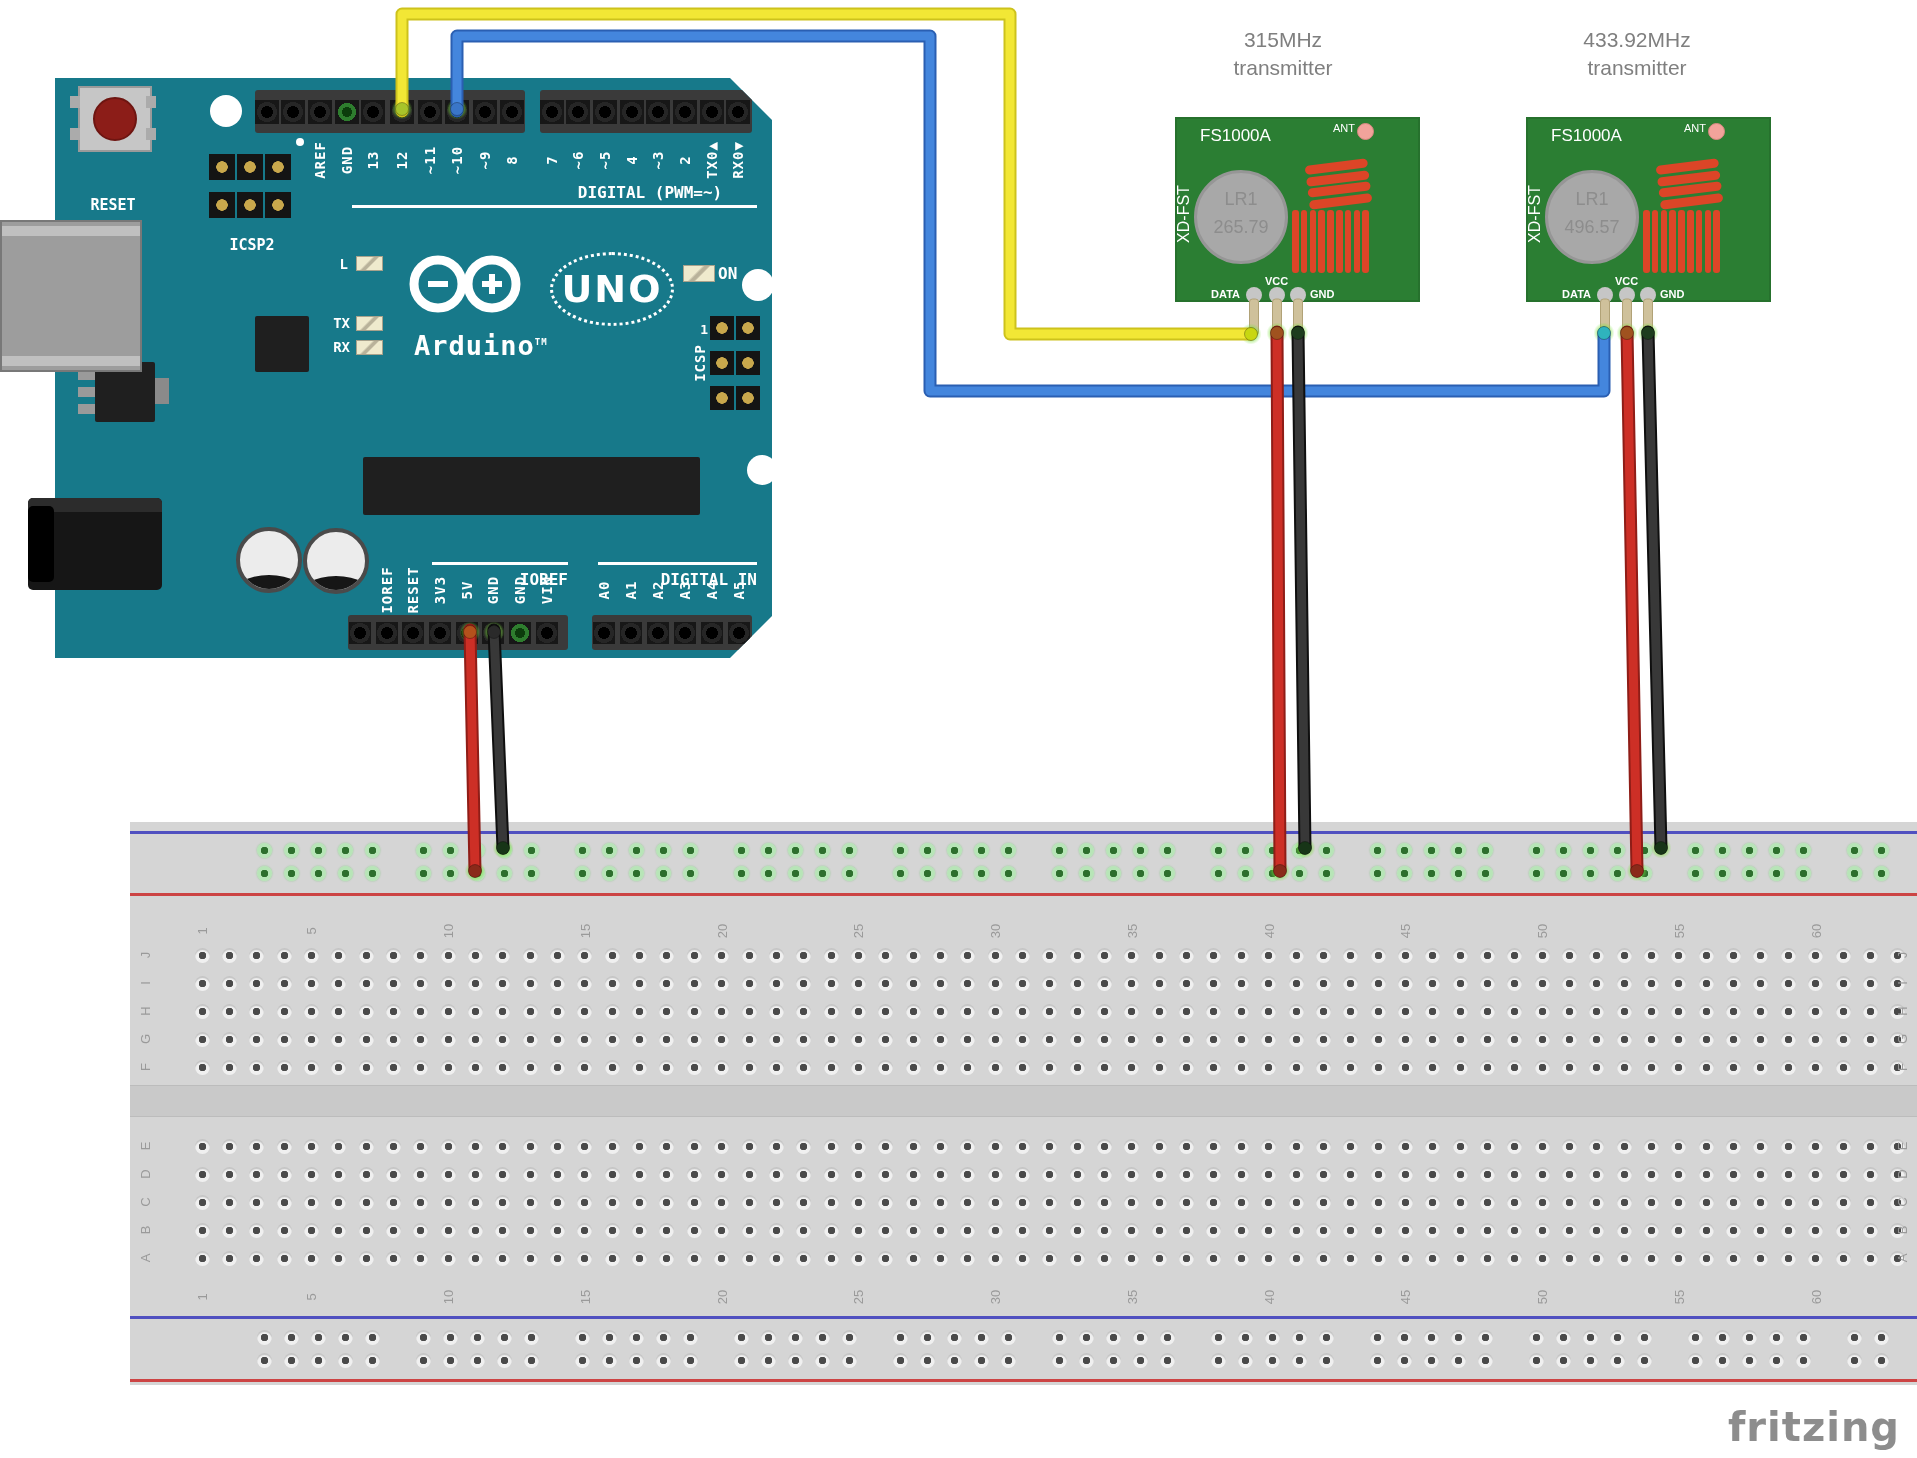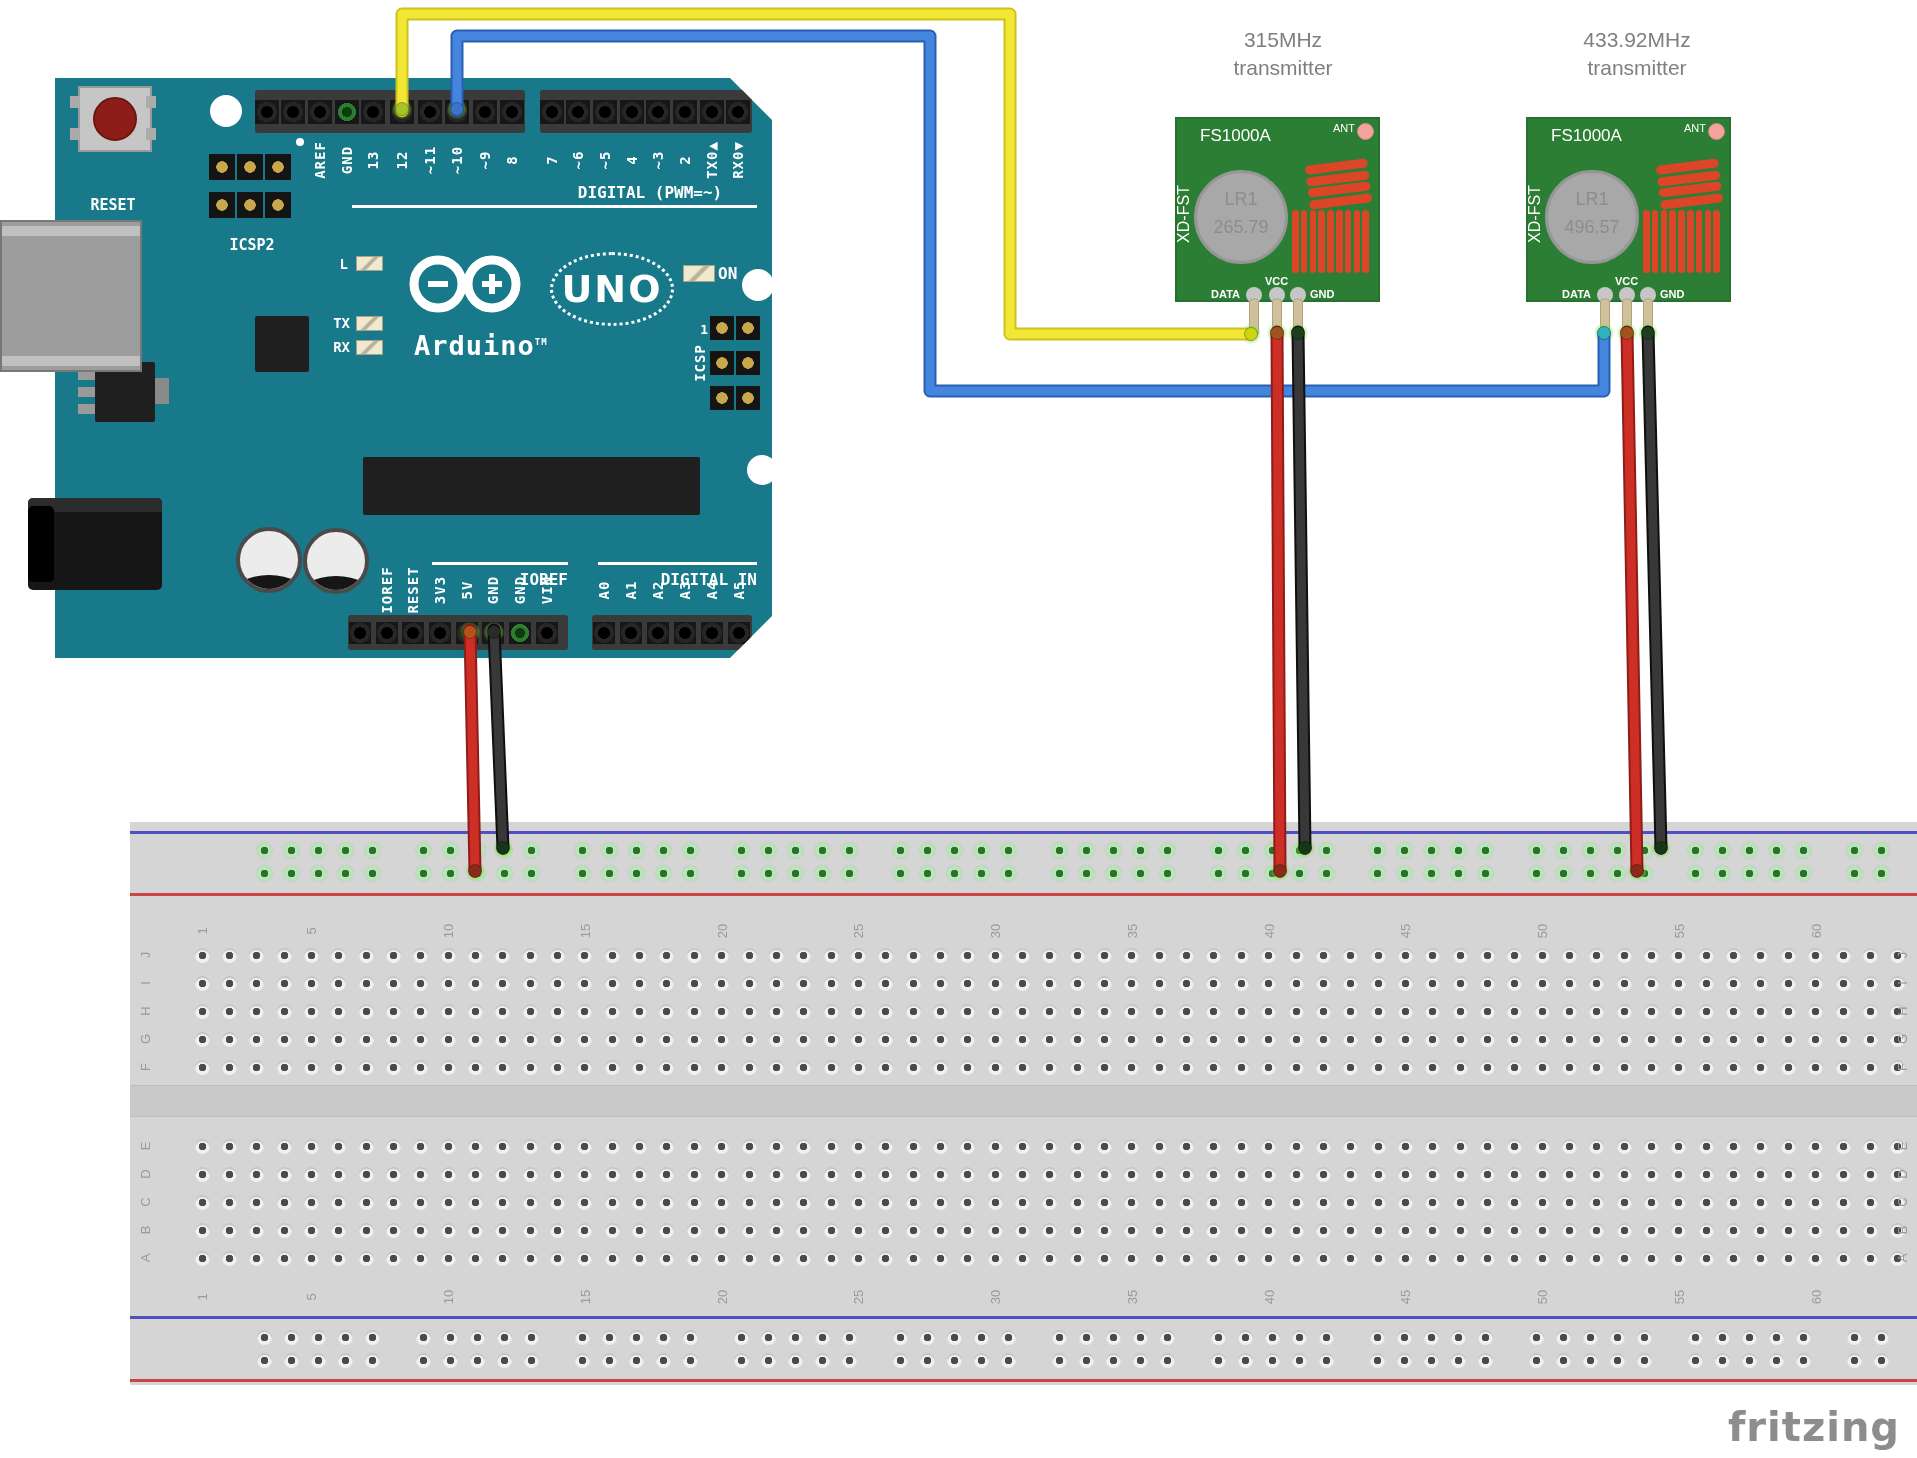--- a/index.html
+++ b/index.html
@@ -28,21 +28,21 @@
   .htxt{position:absolute;color:#fff;font:bold 16px "DejaVu Sans Mono",monospace;white-space:nowrap;}
   .wline{position:absolute;background:#fff;height:3px;}
   .led{position:absolute;background:linear-gradient(135deg,#efeacd 40%,#b9b29a 47% 55%,#efeacd 60%);
        border:1px solid #a8a28c;}
   .goldpin{position:absolute;background:radial-gradient(circle,#c9a84c 0 5.5px,#141414 6px);}
   .whole{position:absolute;border-radius:50%;background:#fff;}
   .chip{position:absolute;background:#1f1f1f;border-radius:2px;}
   .cap{position:absolute;border-radius:50%;background:#ececec;border:4px solid #4a4a4a;overflow:hidden;}
   .cap::after{content:"";position:absolute;left:-10px;right:-10px;bottom:-30px;height:44px;background:#161616;border-radius:50%;}
   
-  .tx-board{position:absolute;width:205px;height:185px;background:#2b7e33;box-shadow:inset 0 0 0 2px rgba(0,0,0,0.10);}
+  .tx-board{position:absolute;width:245px;height:185px;background:#2b7e33;box-shadow:inset 0 0 0 2px rgba(0,0,0,0.10);}
   .tx-title{position:absolute;color:#7f7f7f;font:21px "Liberation Sans",sans-serif;text-align:center;
             line-height:28px;transform:translateX(-50%);white-space:nowrap;}
   .tx-part{position:absolute;left:25px;top:9px;color:#fff;font:17px "Liberation Sans",sans-serif;}
   .tx-ant{position:absolute;left:158px;top:5px;color:#fff;font:11px "Liberation Sans",sans-serif;}
   .tx-antdot{position:absolute;left:182px;top:6px;width:15px;height:15px;border-radius:50%;
              background:#f2a39b;border:1px solid #d98880;}
   .tx-side{position:absolute;left:-36px;top:88px;width:90px;text-align:center;color:#fff;
            font:16px "Liberation Sans",sans-serif;transform:rotate(-90deg);}
   .tx-disc{position:absolute;left:19px;top:53px;width:88px;height:88px;border-radius:50%;
            background:#a8a8a8;border:3px solid #969696;}

